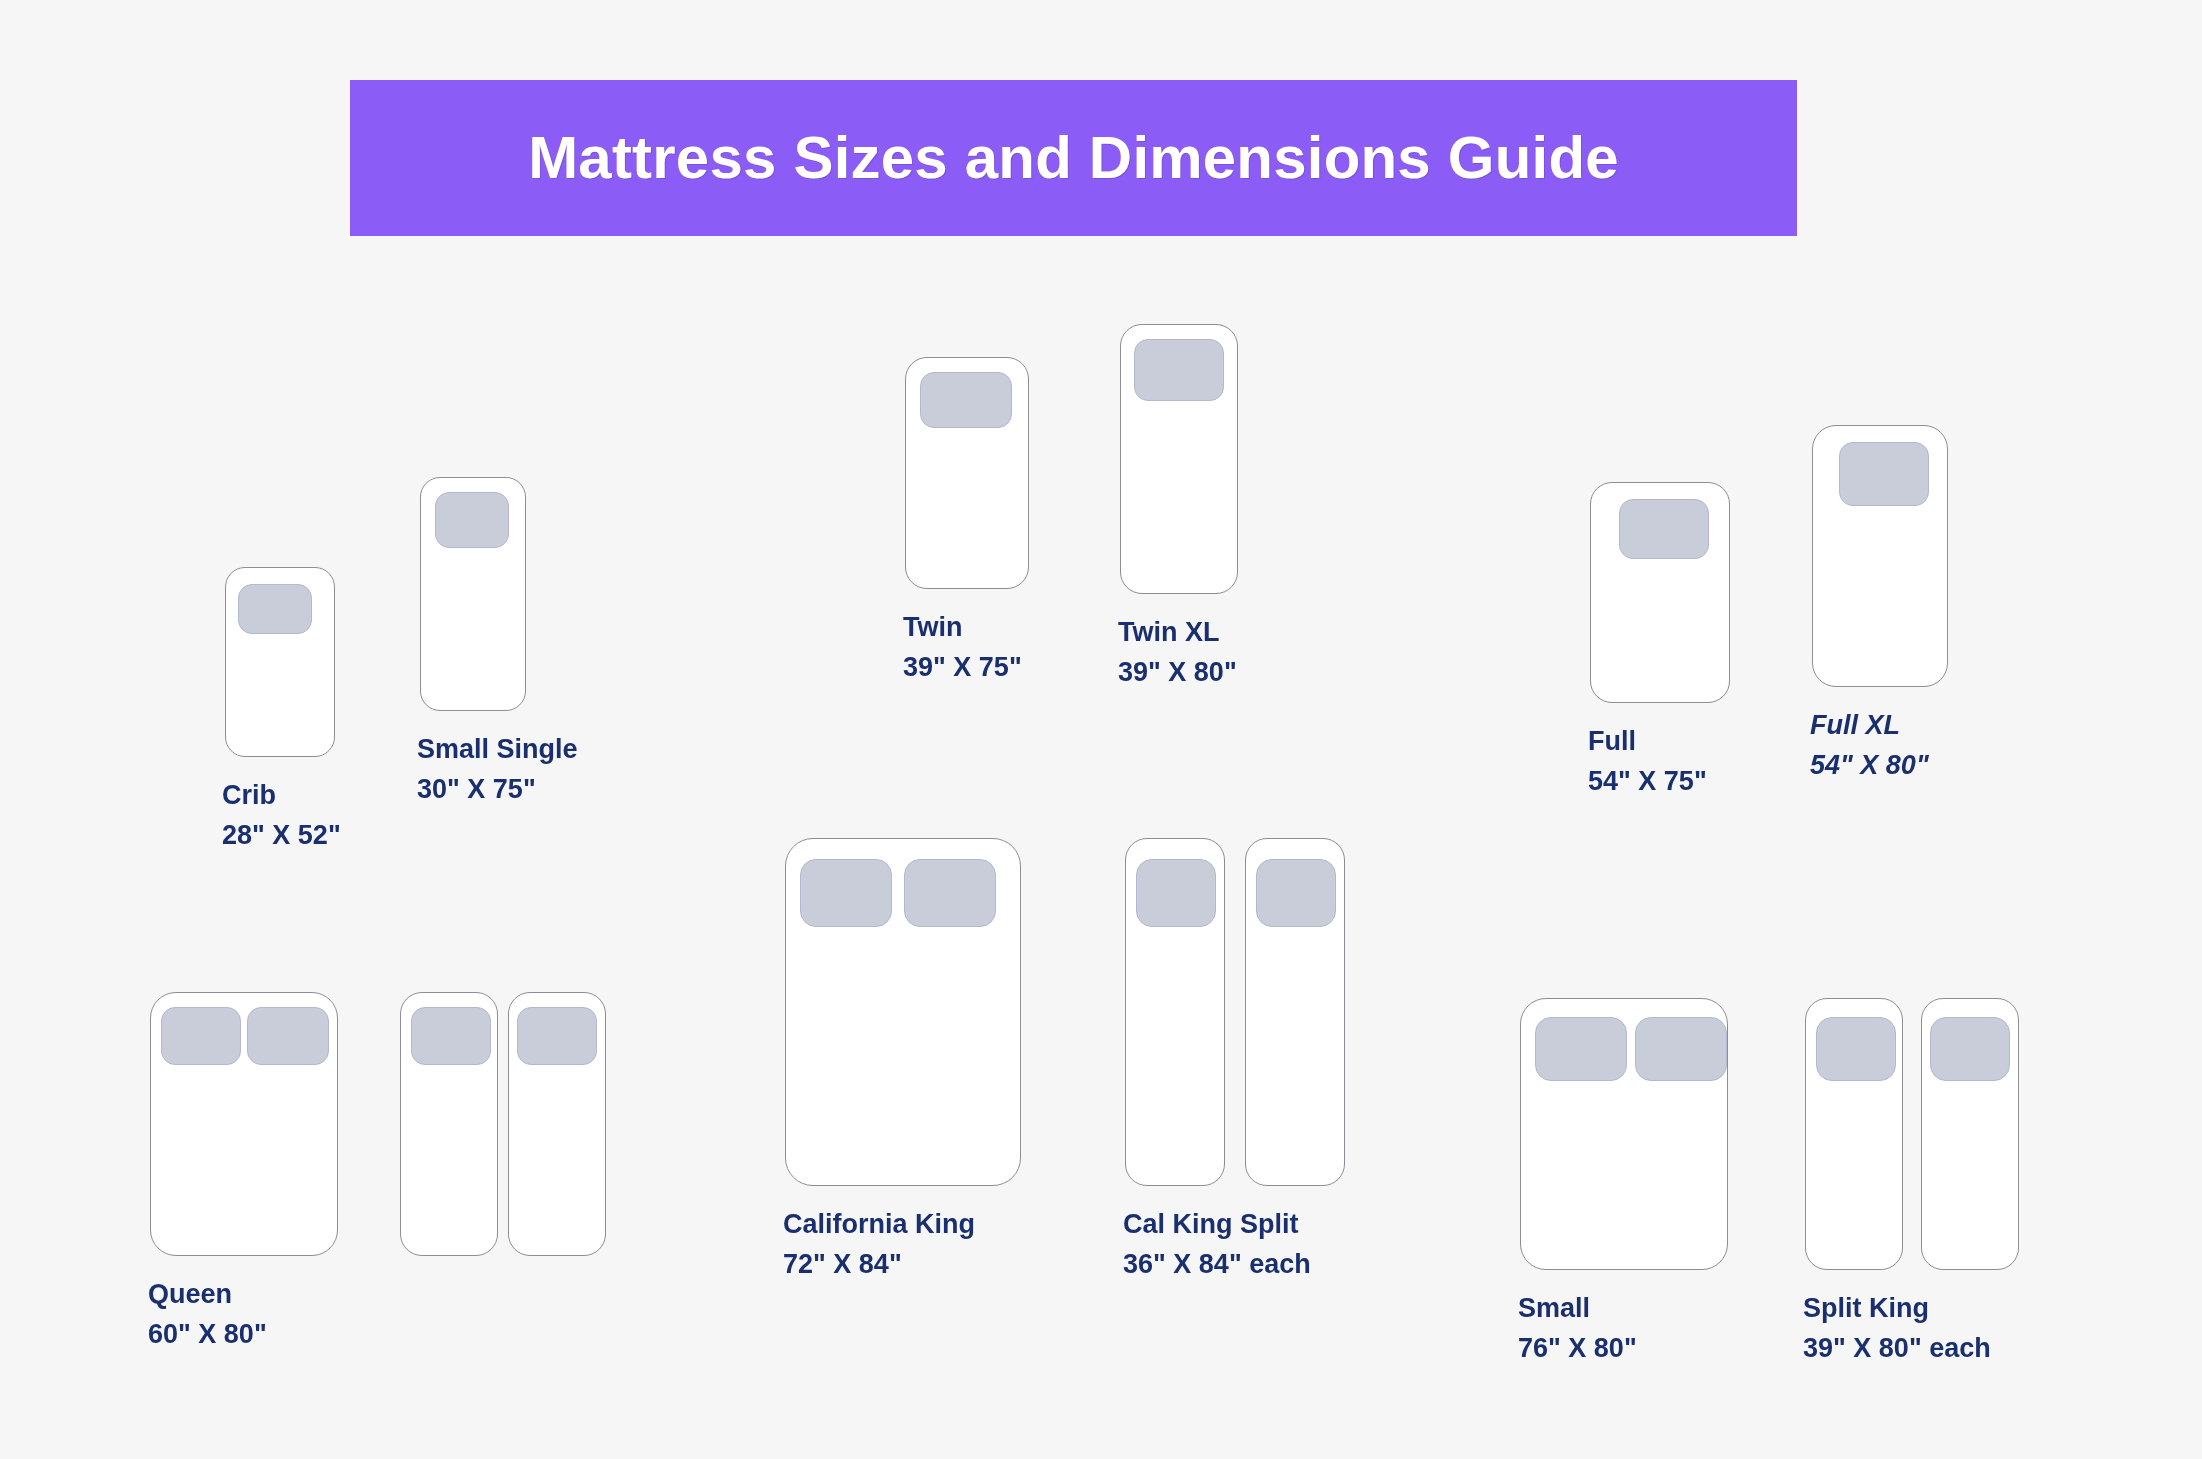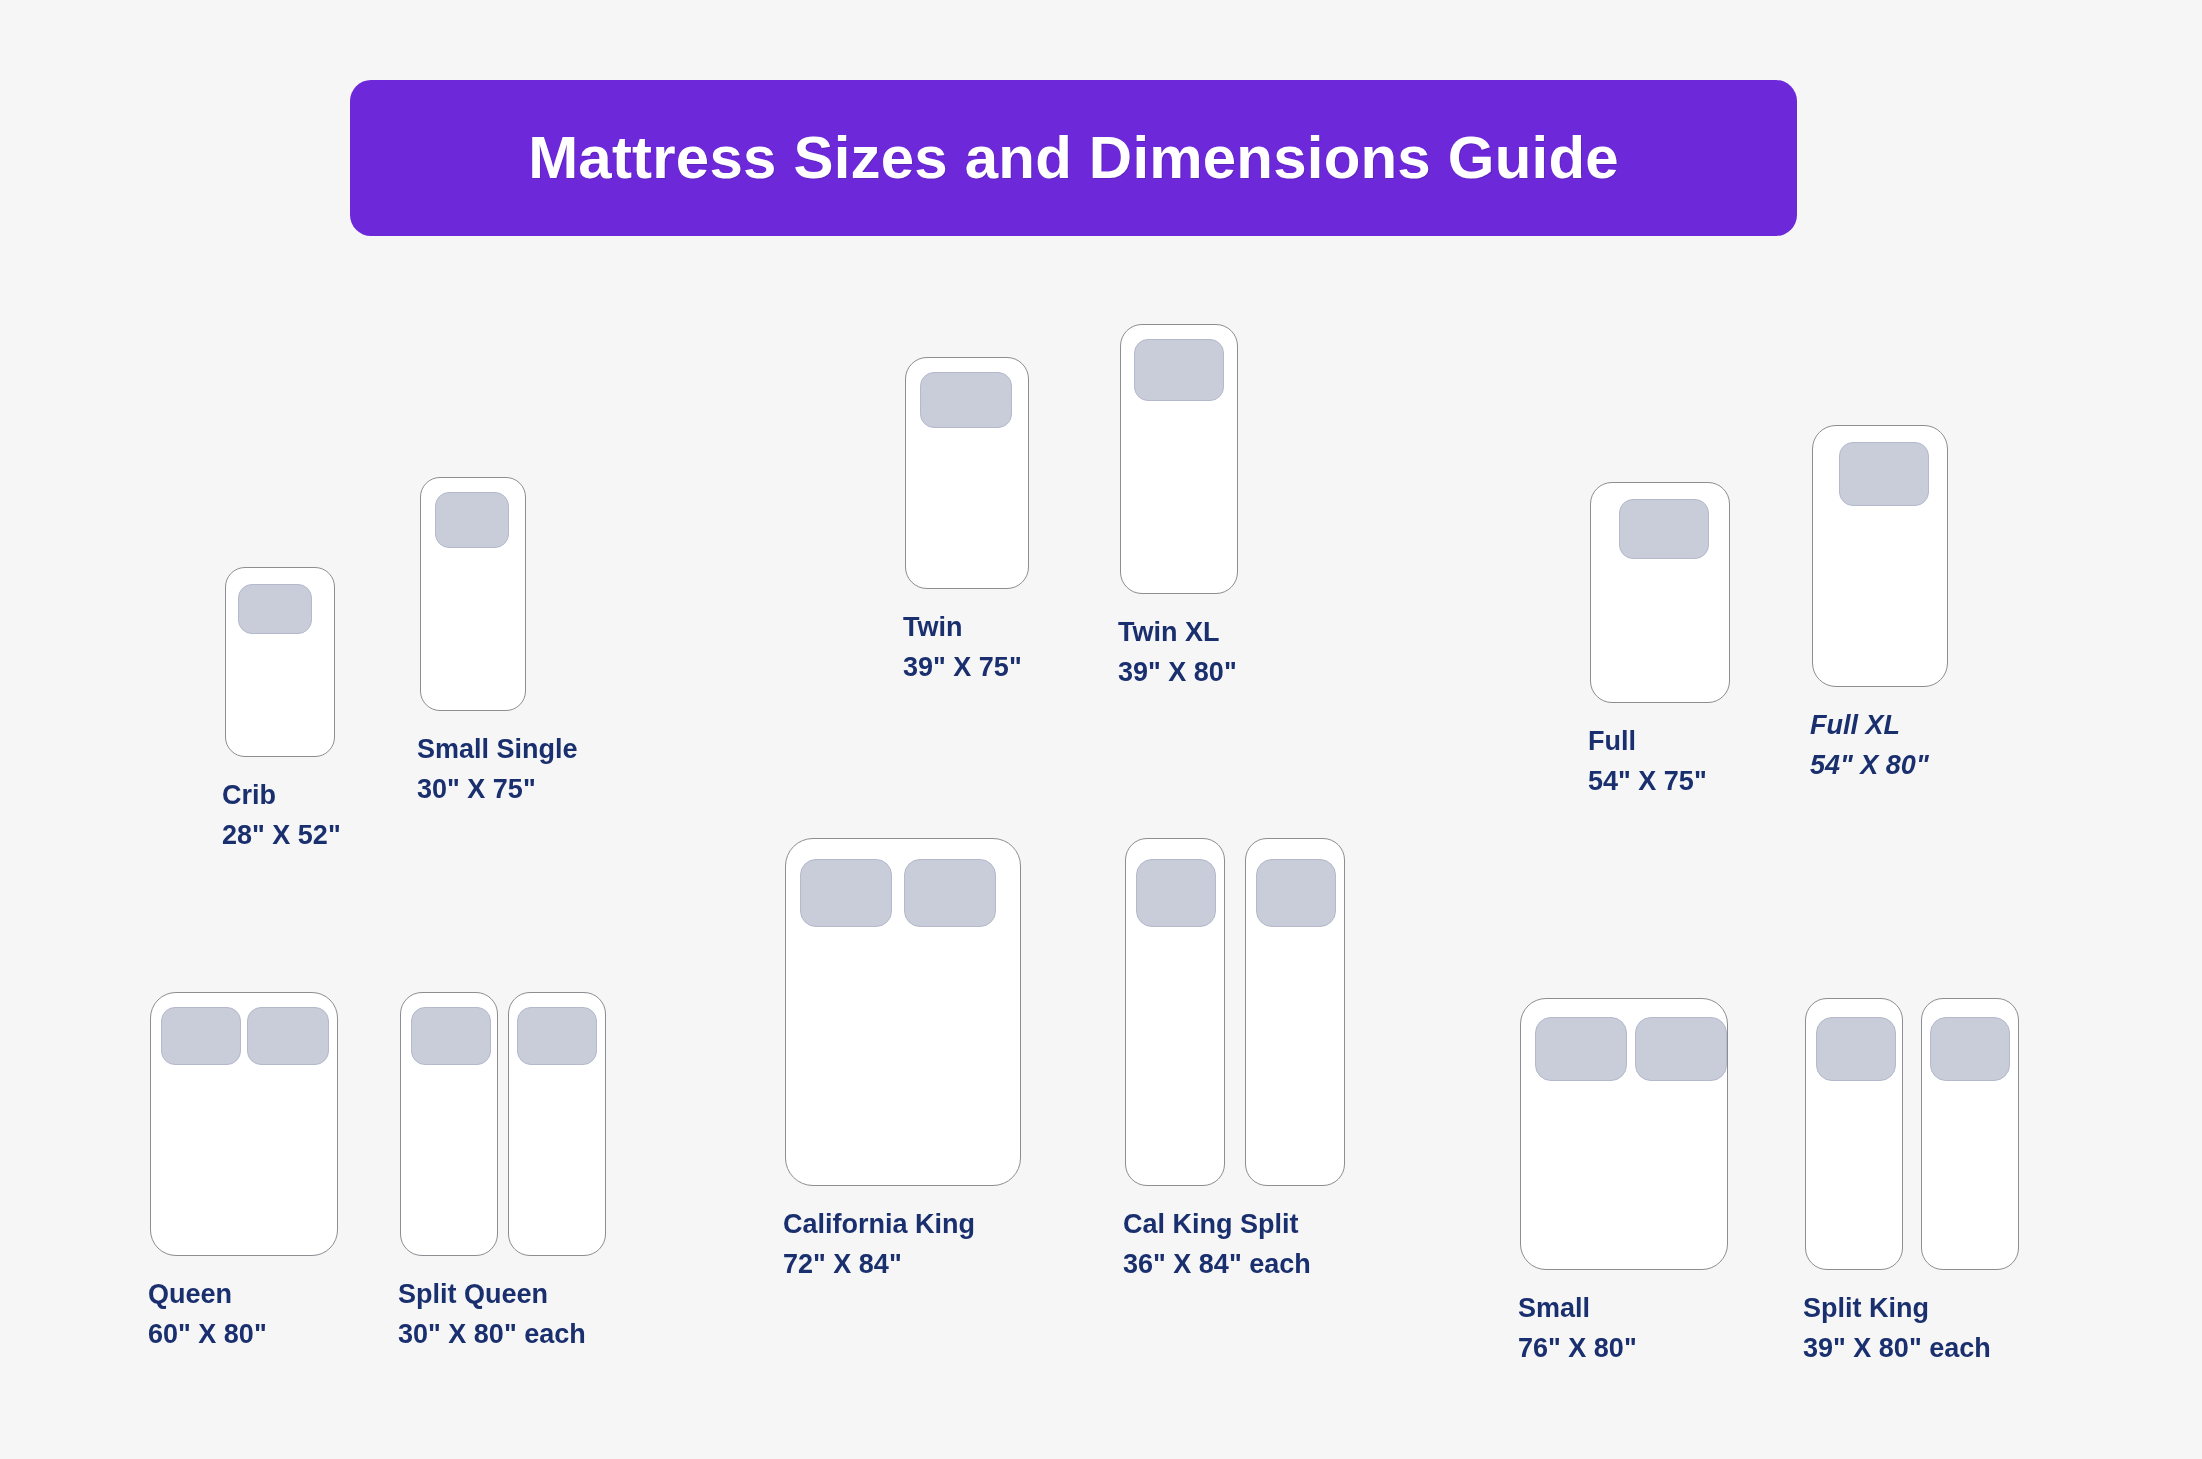--- a/index.html
+++ b/index.html
@@ -15,26 +15,25 @@
     position: relative;
   }
 
   
   #title-banner {
     position: absolute;
     left: 350px;
     top: 80px;
     width: 1447px;
     height: 156px;
-    background: #6d28d9;
+    background: #8b5cf6;
     display: flex;
     align-items: center;
     justify-content: center;
     box-sizing: border-box;
-    border-radius: 21px;
   }
   #title-banner .title-text {
     color: #ffffff;
     font-size: 60px;
     font-weight: bold;
     letter-spacing: 0.2px;
     white-space: nowrap;
     line-height: 1;
     text-shadow: 1px 1px 0 rgba(0,0,0,.12);
   }
@@ -173,24 +172,20 @@
 
 <div class="mattress-group" style="left:400px; top:992px;">
   <div class="diagram" style="width:206px; height:264px;">
     <div class="mattress" style="left:0; top:0; width:98px; height:264px; border-radius:22px;">
       <div class="pillow" style="left:10px; top:14px; width:80px; height:58px; border-radius:14px;"></div>
     </div>
     <div class="mattress" style="left:108px; top:0; width:98px; height:264px; border-radius:22px;">
       <div class="pillow" style="left:8px; top:14px; width:80px; height:58px; border-radius:14px;"></div>
     </div>
   </div>
-  <div class="label-block" style="left:-2px; top:282px;">
-    <div class="label-name">Split Queen</div>
-    <div class="label-dims">30" X 80" each</div>
-  </div>
 </div>
 
 <div class="mattress-group" style="left:785px; top:838px;">
   <div class="diagram" style="width:236px; height:348px;">
     <div class="mattress" style="left:0; top:0; width:236px; height:348px; border-radius:28px;">
       <div class="pillow" style="left:14px; top:20px; width:92px; height:68px; border-radius:16px;"></div>
       <div class="pillow" style="left:118px; top:20px; width:92px; height:68px; border-radius:16px;"></div>
     </div>
   </div>
   <div class="label-block" style="left:-2px; top:366px;">

